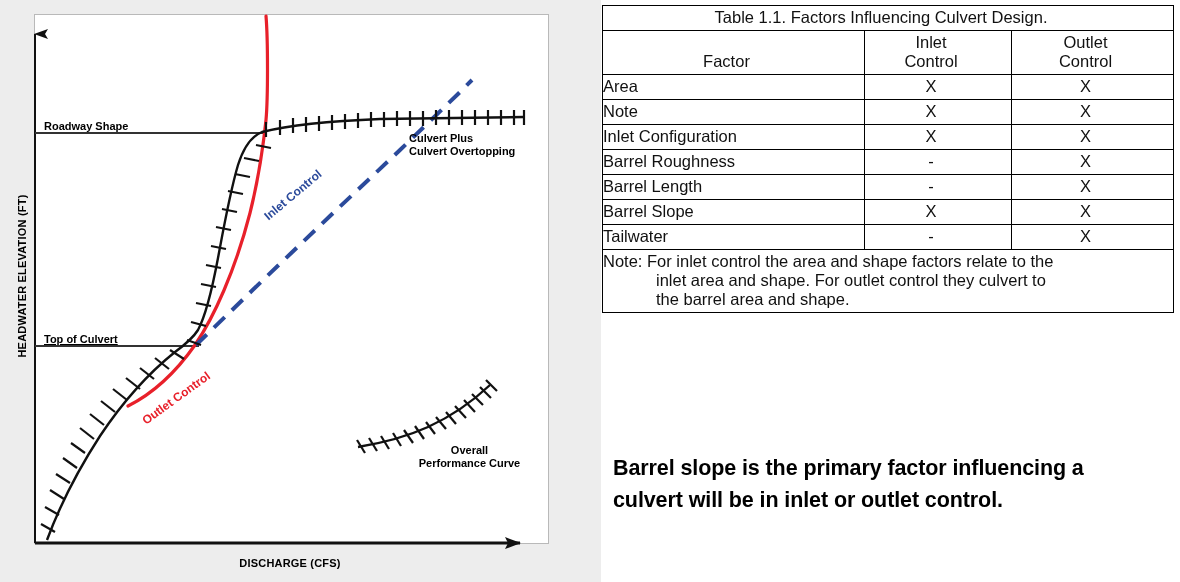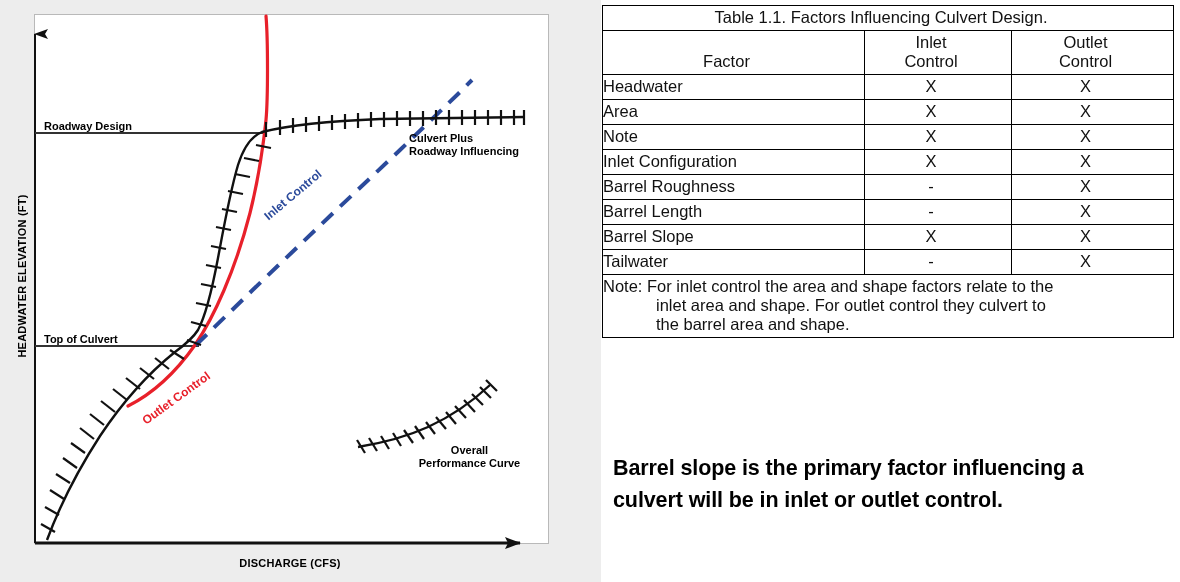--- a/index.html
+++ b/index.html
@@ -41,21 +41,21 @@
   }
   .inplot-label{
     position:absolute;
     font-weight:bold;
     font-size:11px;
     color:#000;
     white-space:nowrap;
     line-height:13px;
   }
   #lbl-roadway-crest{left:44px;top:120px;font-size:11px;}
-  #lbl-top-culvert{left:44px;top:333px;font-size:11px;}
+  #lbl-top-culvert{left:44px;top:333px;font-size:11px;text-decoration:underline;}
   #lbl-culvert-plus{left:409px;top:132px;text-align:left;}
   #lbl-overall{left:392px;top:444px;text-align:center;width:155px;}
   #lbl-inlet-control{
     left:262px;top:213px;
     color:#2b4a9b;font-size:12px;font-weight:bold;
     transform:rotate(-40deg);transform-origin:left top;
   }
   #lbl-outlet-control{
     left:140px;top:417px;
     color:#e8202a;font-size:12px;font-weight:bold;
@@ -233,26 +233,26 @@
         <line x1="472" y1="394" x2="483" y2="405"></line>
         <line x1="480" y1="387" x2="491" y2="398"></line>
         <line x1="486" y1="380" x2="497" y2="391"></line>
       </g>
     </g>
   </svg>
 
   <div class="axis-title" id="ylabel">HEADWATER ELEVATION (FT)</div>
   <div class="axis-title" id="xlabel">DISCHARGE (CFS)</div>
 
-  <div class="inplot-label" id="lbl-roadway-crest">Roadway Design</div>
+  <div class="inplot-label" id="lbl-roadway-crest">Roadway Shape</div>
   <div class="inplot-label" id="lbl-top-culvert">Top of Culvert</div>
 
   <div class="inplot-label" id="lbl-culvert-plus">
     <span>Culvert Plus</span><br>
-    <span>Roadway Influencing</span>
+    <span>Culvert Overtopping</span>
   </div>
 
   <div class="inplot-label" id="lbl-overall">
     <span>Overall</span><br>
     <span>Performance Curve</span>
   </div>
 
   <div class="inplot-label" id="lbl-inlet-control">Inlet Control</div>
   <div class="inplot-label" id="lbl-outlet-control">Outlet Control</div>
 </div>
@@ -274,25 +274,20 @@
           <span>Inlet</span><br>
           <span>Control</span>
         </td>
         <td class="hdr">
           <span>Outlet</span><br>
           <span>Control</span>
         </td>
       </tr>
 
       <tr>
-        <td class="factor-name">Headwater</td>
-        <td class="mark">X</td>
-        <td class="mark">X</td>
-      </tr>
-      <tr>
         <td class="factor-name">Area</td>
         <td class="mark">X</td>
         <td class="mark">X</td>
       </tr>
       <tr>
         <td class="factor-name">Note</td>
         <td class="mark">X</td>
         <td class="mark">X</td>
       </tr>
       <tr>

